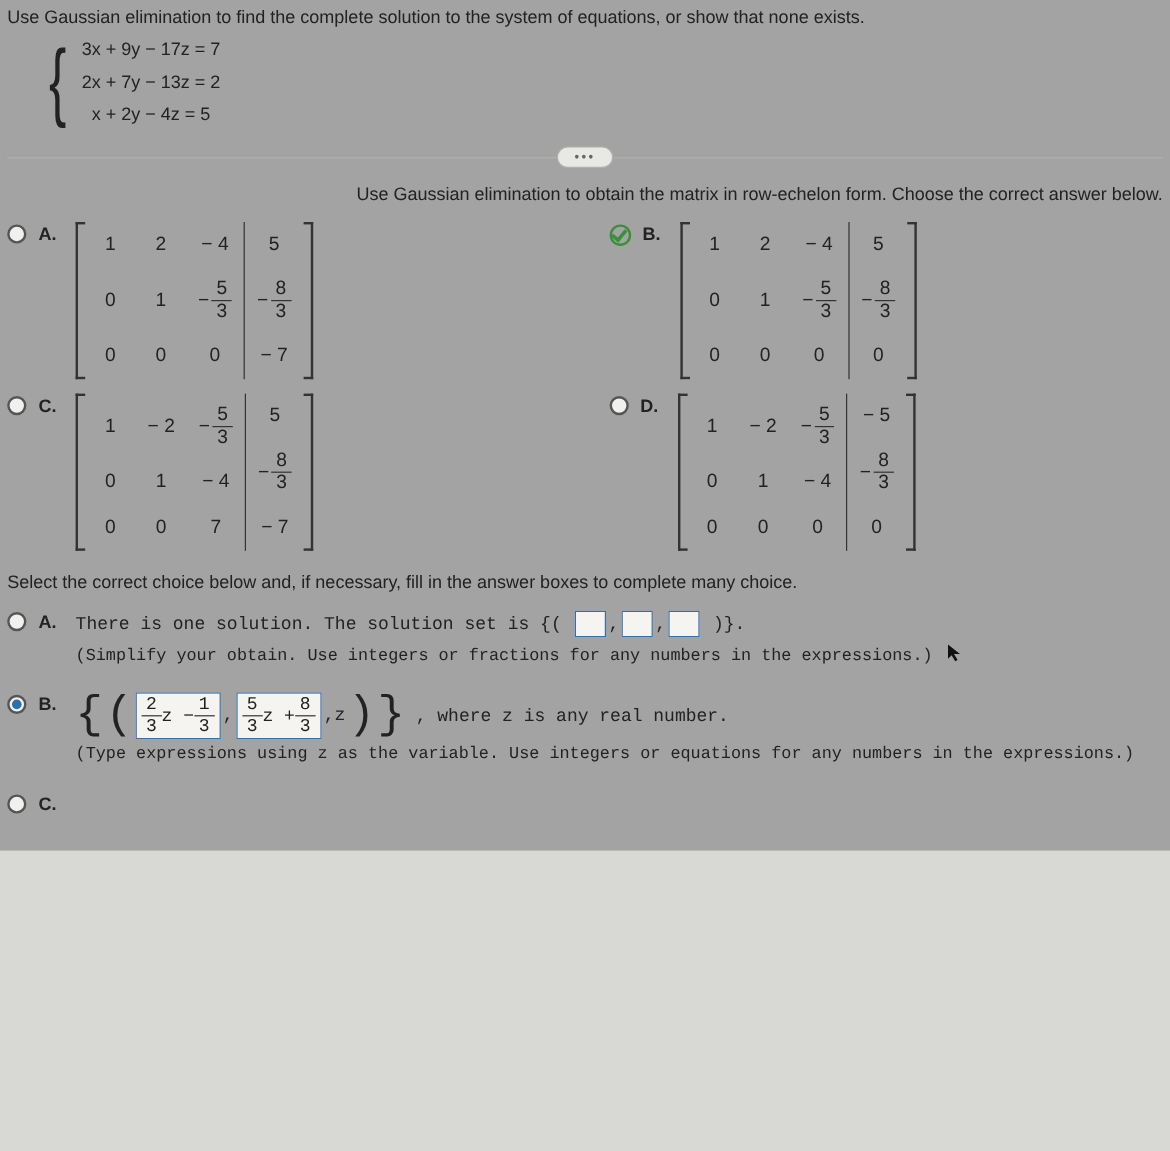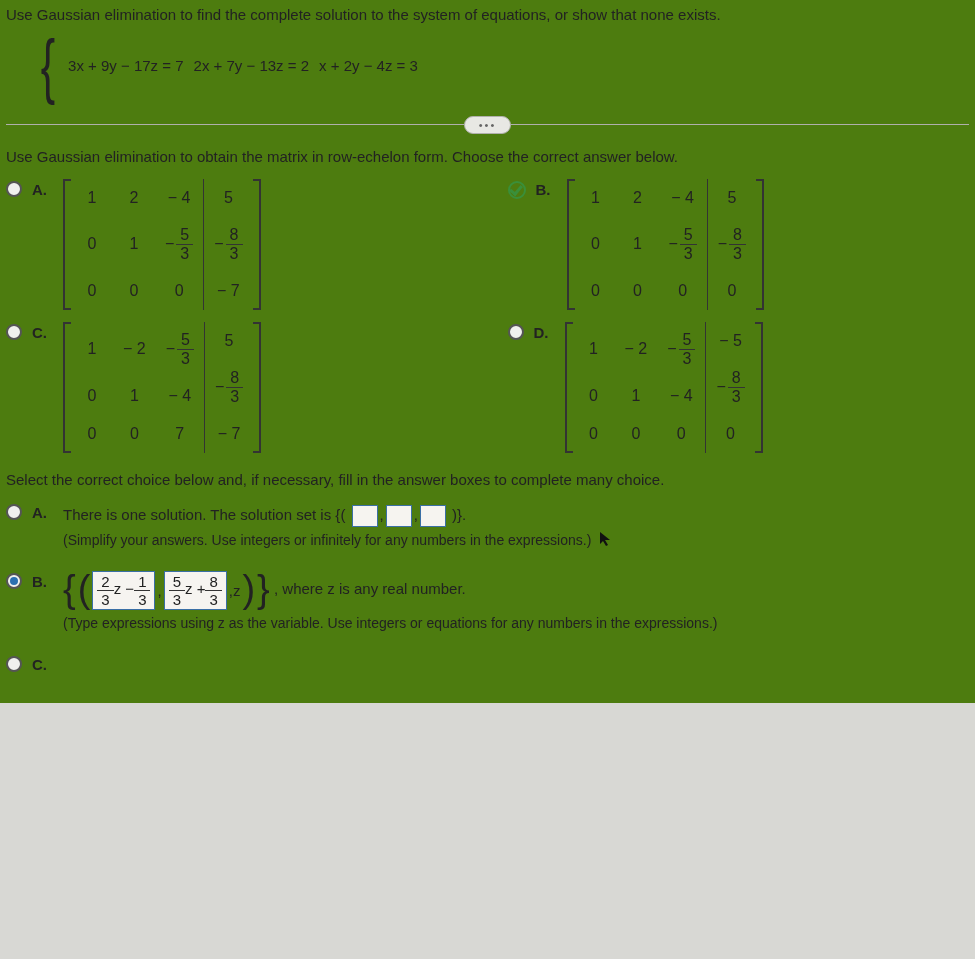--- a/index.html
+++ b/index.html
@@ -5,53 +5,53 @@
   * { box-sizing: border-box; }
   body {
     margin: 0;
     font-family: Arial, Helvetica, sans-serif;
     font-size: 15px;
     color: #222;
     background: #d8d8d4;
     width: 975px;
   }
   .page {
-    background: #4d7c0f;
+    background: #a3a3a3;
     padding: 4px 6px 30px 6px;
   }
   .prompt { margin: 2px 0 10px 0; }
   .equations {
     display: flex;
     align-items: center;
     margin: 10px 0 18px 30px;
   }
   .brace {
     font-size: 72px;
     line-height: 0.9;
     font-weight: 100;
     transform: scaleX(0.6);
     margin-right: 8px;
   }
-  .eqs { display: flex; flex-direction: row; gap: 10px; }
+  .eqs { display: flex; flex-direction: column; gap: 10px; align-items: center; }
   .divider-row {
     display: flex;
     align-items: center;
     margin: 10px 0 14px 0;
   }
   .divider-line { flex: 1; height: 1px; background: #b0b0ac; }
   .dots {
     border: 1px solid #b0b0ac;
     border-radius: 12px;
     padding: 2px 14px;
     font-size: 11px;
     letter-spacing: 2px;
     color: #666;
     background: #e8e8e4;
   }
-  .instruct { margin: 8px 0 14px 0; }
+  .instruct { margin: 8px 0 14px 0; text-align: right; }
   .mat-group {
     display: grid;
     grid-template-columns: 1fr 1fr;
     gap: 12px 40px;
   }
   .opt {
     display: flex;
     align-items: flex-start;
     gap: 10px;
   }
@@ -105,21 +105,21 @@
   .frac {
     display: inline-flex; flex-direction: column; align-items: center;
     vertical-align: middle; line-height: 1;
   }
   .frac .n { border-bottom: 1.5px solid #333; padding: 0 4px 1px; }
   .frac .d { padding: 1px 4px 0; }
   .neg { margin-right: 2px; }
   .select-line { margin: 18px 0 14px 0; }
   .choices { display: flex; flex-direction: column; gap: 18px; }
   .choice { display: flex; align-items: flex-start; gap: 10px; }
-  .ctext { line-height: 1.7; }
+  .ctext { line-height: 1.7; font-family: Liberation Mono, monospace; }
   .ibox {
     display: inline-block; border: 1.5px solid #3a6fa5;
     min-width: 26px; height: 22px; vertical-align: middle;
     background: #f6f4f0;
     margin: 0 2px;
   }
   .ibox-filled {
     display: inline-block; border: 1.5px solid #3a6fa5;
     padding: 2px 4px; vertical-align: middle;
     background: #f6f4f0; min-width: 24px; text-align: center;
@@ -139,21 +139,21 @@
 <body>
 <div class="page">
 
 <div class="prompt">Use Gaussian elimination to find the complete solution to the system of equations, or show that none exists.</div>
 
 <div class="equations">
   <div class="brace">{</div>
   <div class="eqs">
     <div>3x + 9y − 17z = 7</div>
     <div>2x + 7y − 13z = 2</div>
-    <div>x + 2y −  4z = 3</div>
+    <div>x + 2y −  4z = 5</div>
   </div>
 </div>
 
 <div class="divider-row">
   <div class="divider-line"></div>
   <div class="dots">•••</div>
   <div class="divider-line"></div>
 </div>
 
 <div class="instruct">Use Gaussian elimination to obtain the matrix in row-echelon form. Choose the correct answer below.</div>
@@ -291,21 +291,21 @@
 <div class="choices">
 
   <div class="choice">
     <div class="rad"></div>
     <div class="olabel">A.</div>
     <div class="ctext">
       <span>There is one solution. The solution set is {(</span>
       <span class="ibox"></span>,<span class="ibox"></span>,<span class="ibox"></span>
       <span>)}.</span>
       <br>
-      <span class="subnote">(Simplify your answers. Use integers or infinitely for any numbers in the expressions.)</span>
+      <span class="subnote">(Simplify your obtain. Use integers or fractions for any numbers in the expressions.)</span>
       <span class="cursor-icon">
         <svg width="14" height="16">
               <path d="M2 1 L2 13 L5 10 L8 15 L10 14 L7 9 L12 9 Z" fill="#111"></path>
             </svg>
       </span>
     </div>
   </div>
 
   <div class="choice">
     <div class="rad sel"></div>

